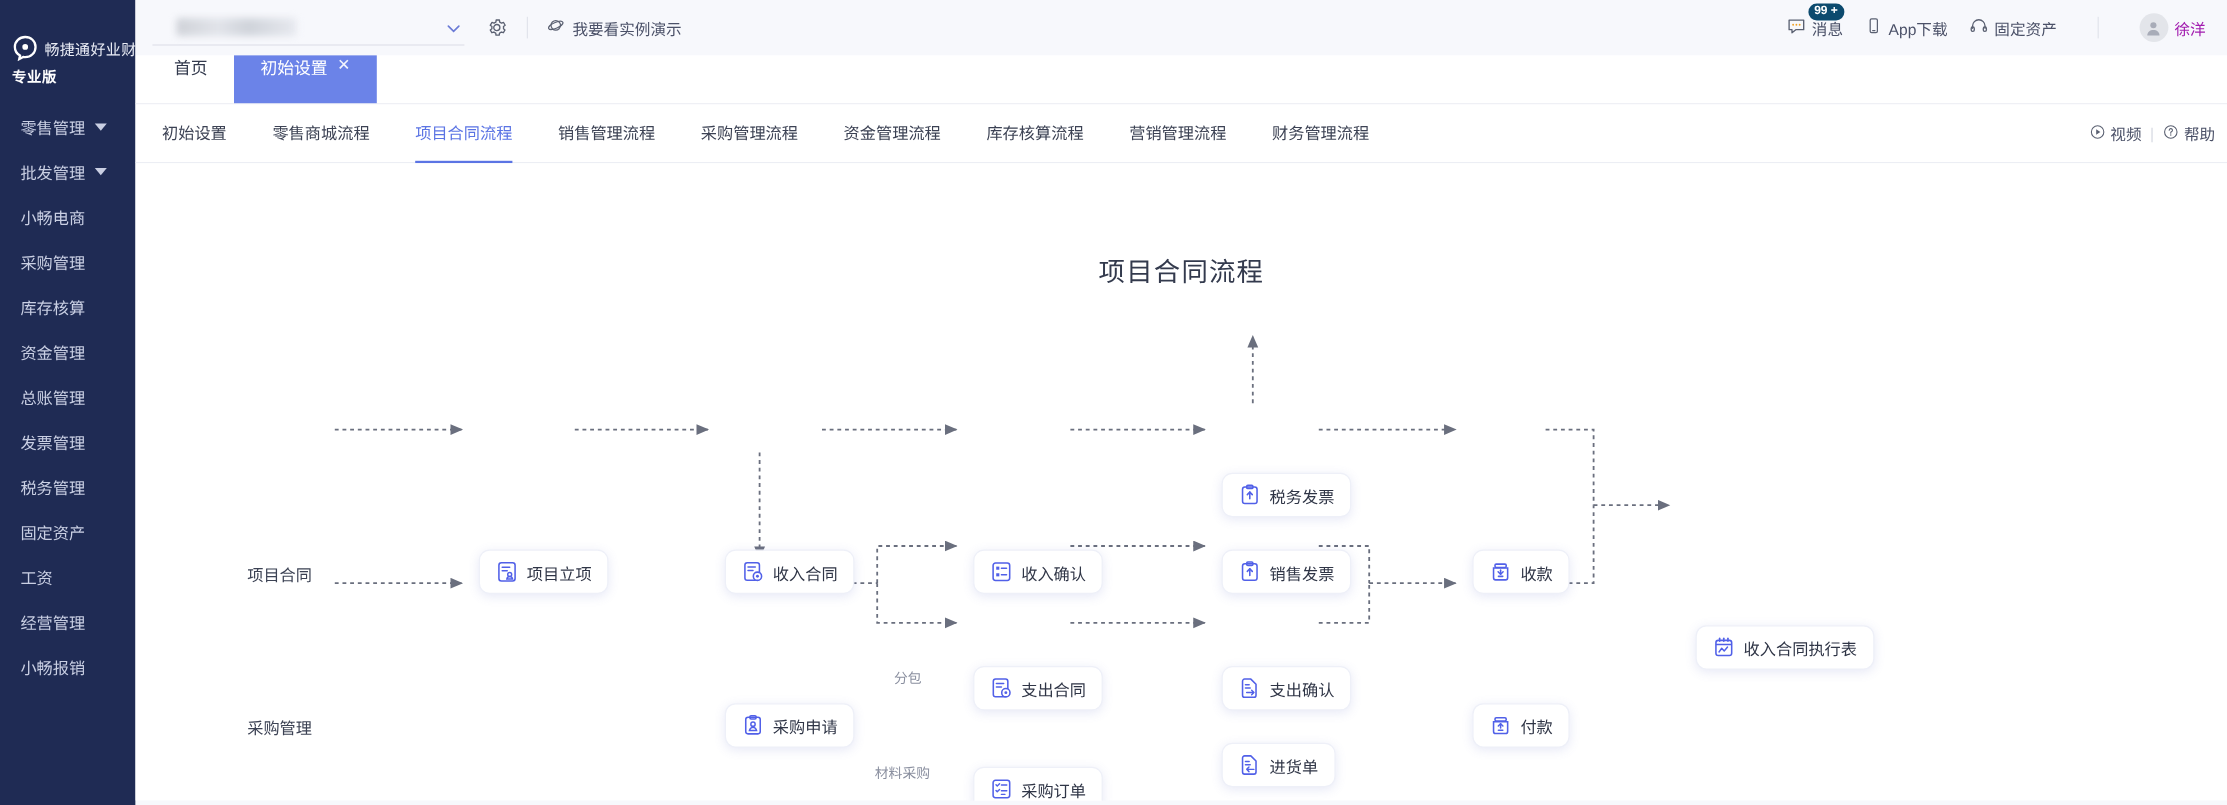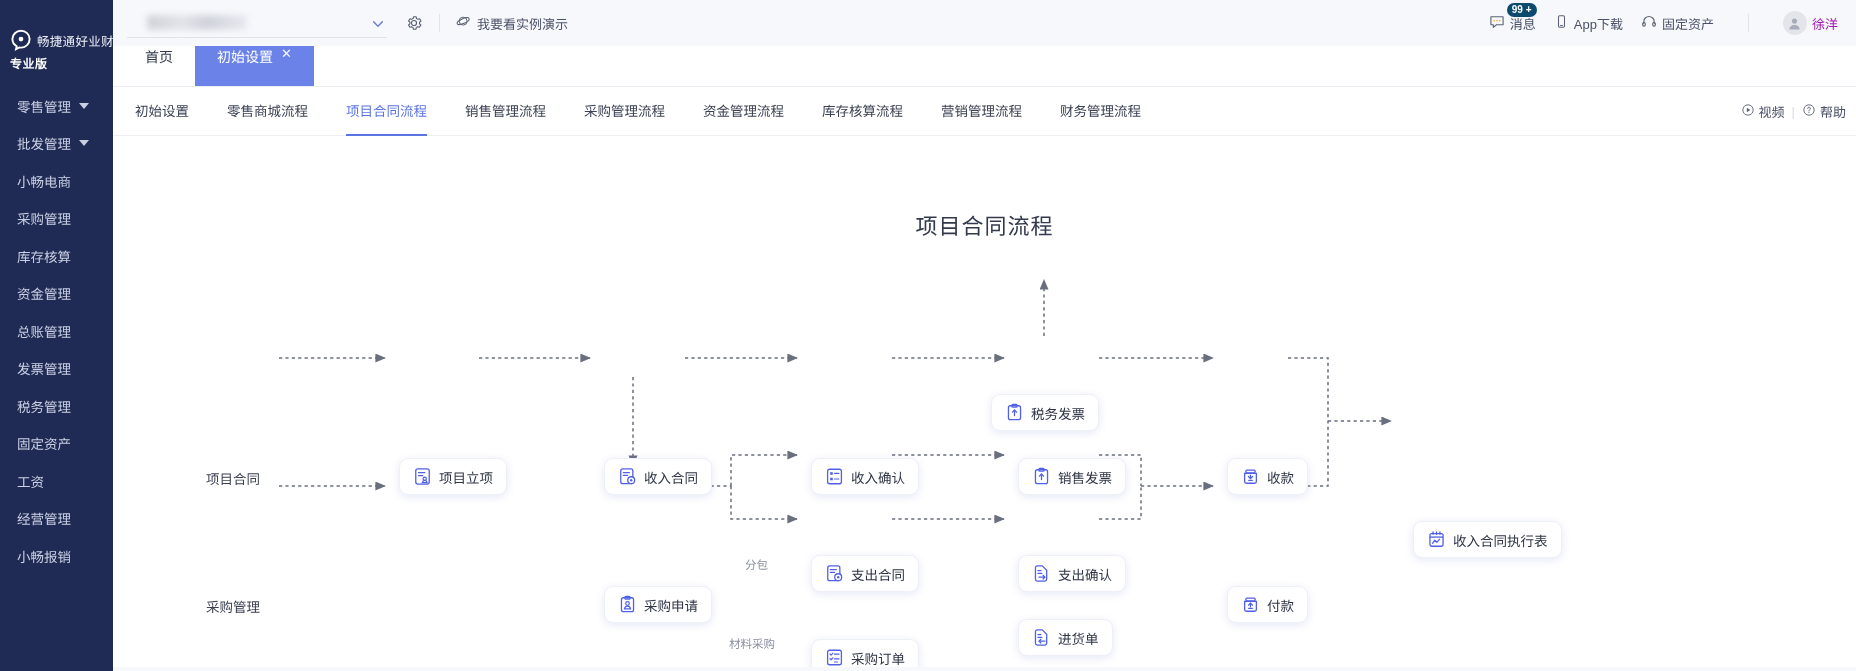--- a/index.html
+++ b/index.html
@@ -477,21 +477,21 @@
             <svg viewBox="0 0 22 22" width="19" height="19">
               <rect x="4" y="3.2" width="14" height="16" rx="2.2" fill="none" stroke="#5160e8" stroke-width="1.5"></rect>
               <rect x="8" y="1.6" width="6" height="3.2" rx="1.1" fill="none" stroke="#5160e8" stroke-width="1.5"></rect>
               <line x1="11" y1="14.6" x2="11" y2="8.2" stroke="#5160e8" stroke-width="1.5" stroke-linecap="round"></line>
               <path d="M8.6 10.6 11 8.2 13.4 10.6" fill="none" stroke="#5160e8" stroke-width="1.5" stroke-linecap="round" stroke-linejoin="round"></path>
             </svg>
           </span>
           <span>销售发票</span>
         </div>
 
-        <div class="node" style="left:878px; top:258px;">
+        <div class="node" style="left:905px; top:258px;">
           <span class="ic">
             <svg viewBox="0 0 22 22" width="19" height="19">
               <rect x="4" y="3.2" width="14" height="16" rx="2.2" fill="none" stroke="#5160e8" stroke-width="1.5"></rect>
               <rect x="8" y="1.6" width="6" height="3.2" rx="1.1" fill="none" stroke="#5160e8" stroke-width="1.5"></rect>
               <line x1="11" y1="14.6" x2="11" y2="8.2" stroke="#5160e8" stroke-width="1.5" stroke-linecap="round"></line>
               <path d="M8.6 10.6 11 8.2 13.4 10.6" fill="none" stroke="#5160e8" stroke-width="1.5" stroke-linecap="round" stroke-linejoin="round"></path>
             </svg>
           </span>
           <span>税务发票</span>
         </div>

